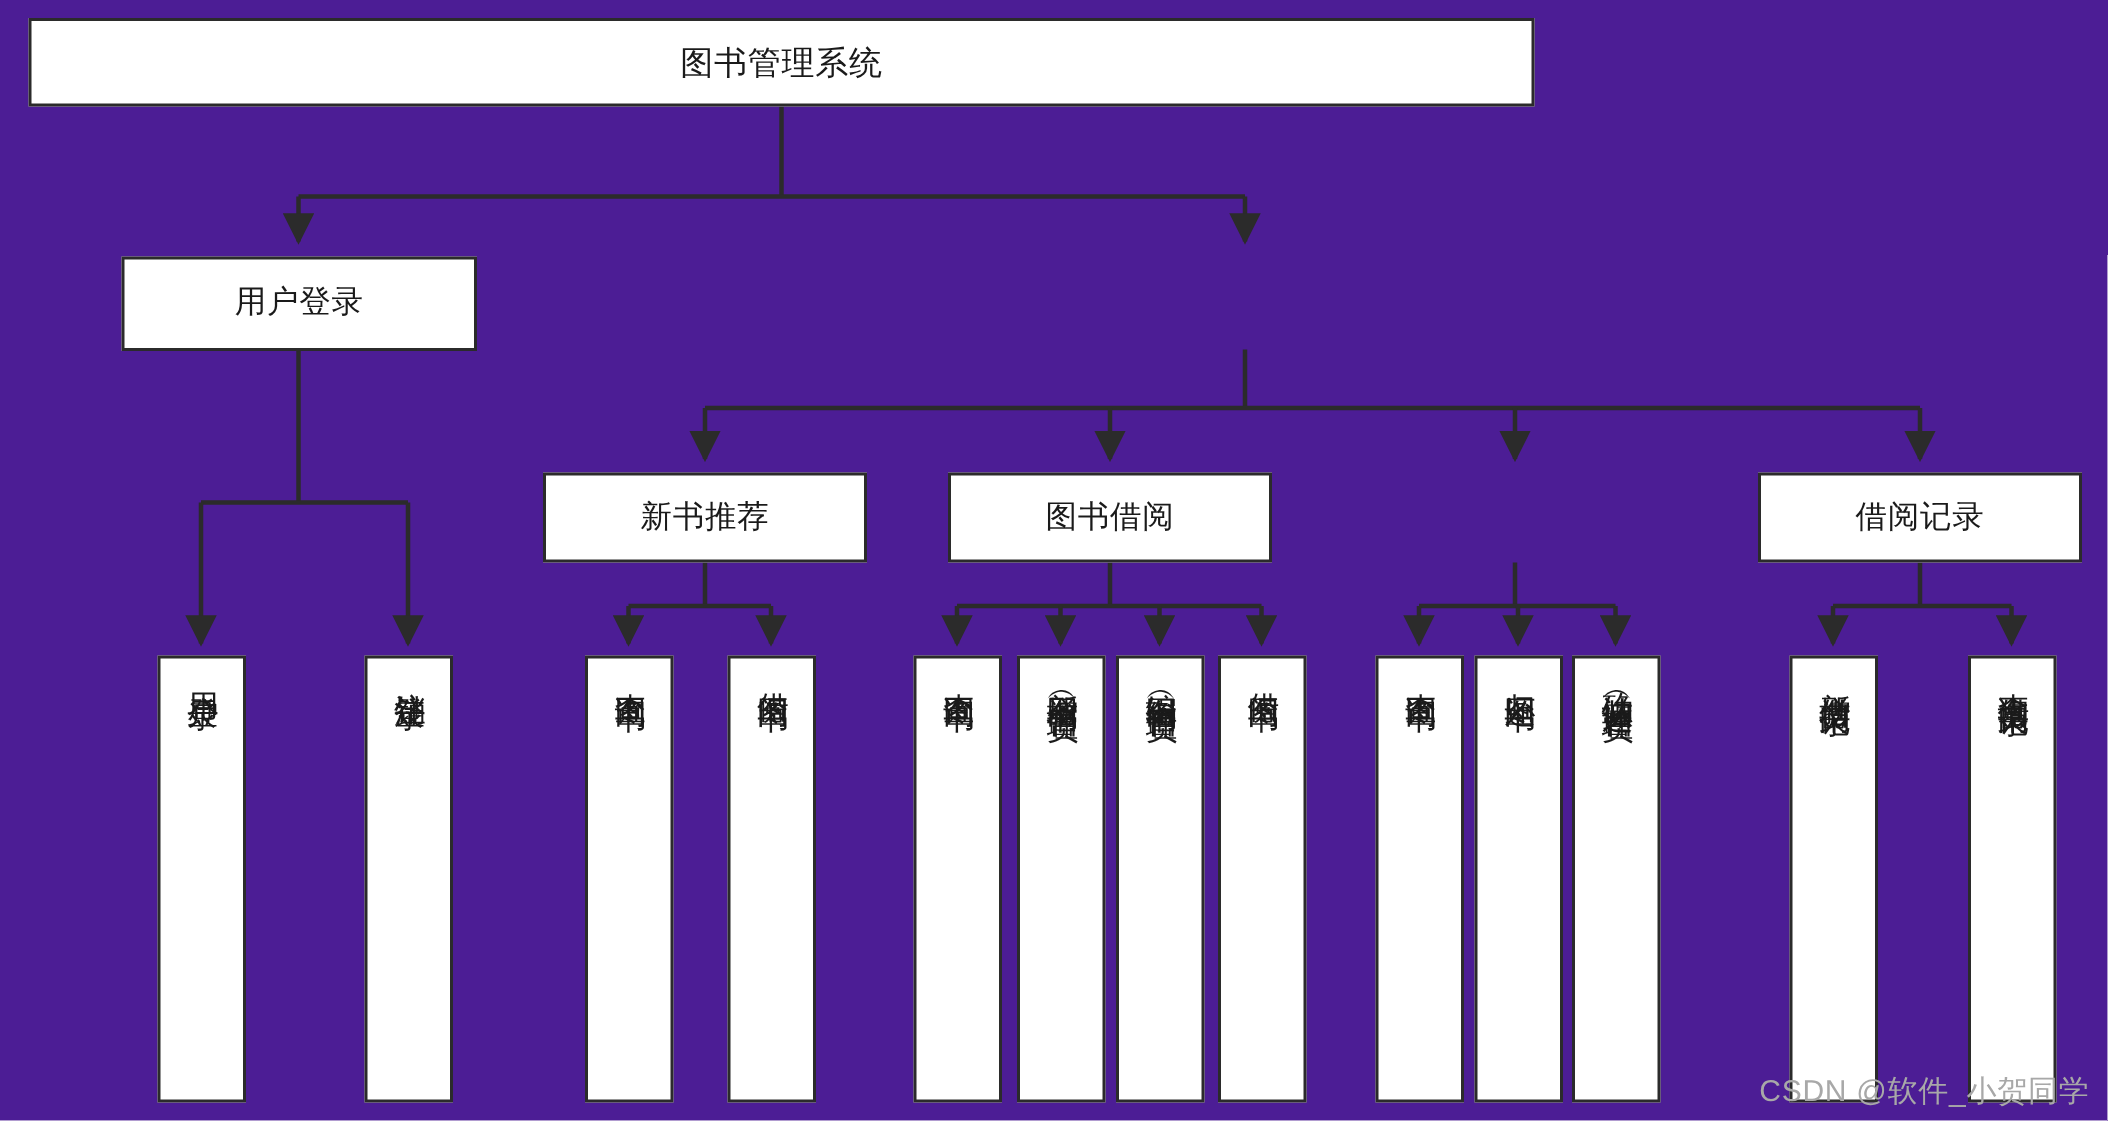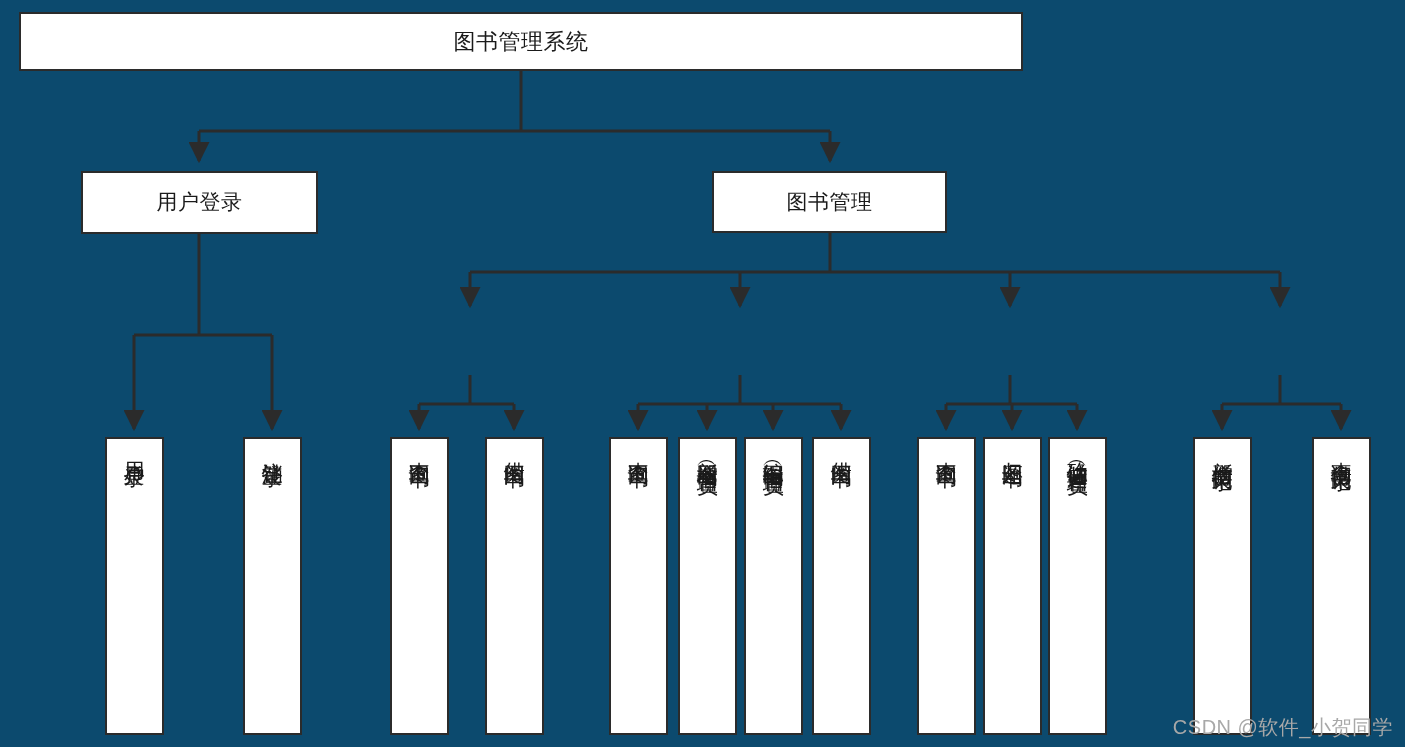--- a/index.html
+++ b/index.html
@@ -7,21 +7,21 @@
     padding: 0;
     background: #ffffff;
   }
   body {
     font-family: "Liberation Sans", "DejaVu Sans", sans-serif;
   }
   #stage {
     position: relative;
     width: 1405px;
     height: 747px;
-    background: #0c4a6e;
+    background: #4c1d95;
     overflow: hidden;
   }
   #wires {
     position: absolute;
     left: 0;
     top: 0;
     width: 1405px;
     height: 747px;
     pointer-events: none;
   }
@@ -126,27 +126,33 @@
   </svg>
 
   <div class="node root h" style="left:19px; top:12px; width:1004px; height:59px;">
     <span class="label">图书管理系统</span>
   </div>
 
   <div class="node h" style="left:81px; top:171px; width:237px; height:63px;">
     <span class="label">用户登录</span>
   </div>
 
-  <div class="node h" style="left:712px; top:171px; width:235px; height:62px;">
-    <span class="label">图书管理</span>
-  </div>
-
-
-
-
+
+  <div class="node h" style="left:362px; top:315px; width:216px; height:60px;">
+    <span class="label">新书推荐</span>
+  </div>
+
+  <div class="node h" style="left:632px; top:315px; width:216px; height:60px;">
+    <span class="label">图书借阅</span>
+  </div>
+
+
+  <div class="node h" style="left:1172px; top:315px; width:216px; height:60px;">
+    <span class="label">借阅记录</span>
+  </div>
 
   <div class="node v" style="left:105px; top:437px; width:59px; height:298px;">
     <span class="label">用户登录</span>
   </div>
 
   <div class="node v" style="left:243px; top:437px; width:59px; height:298px;">
     <span class="label">注销登录</span>
   </div>
 
   <div class="node v" style="left:390px; top:437px; width:59px; height:298px;">

